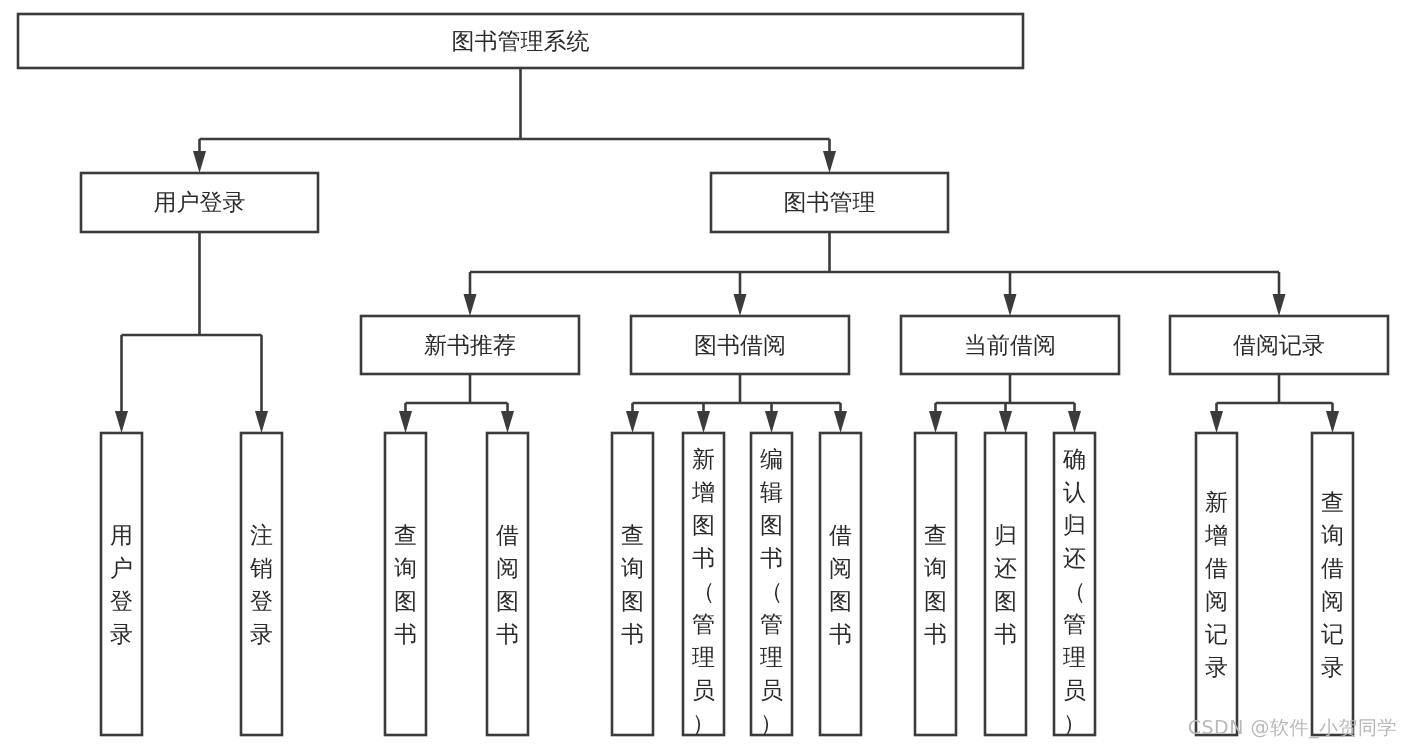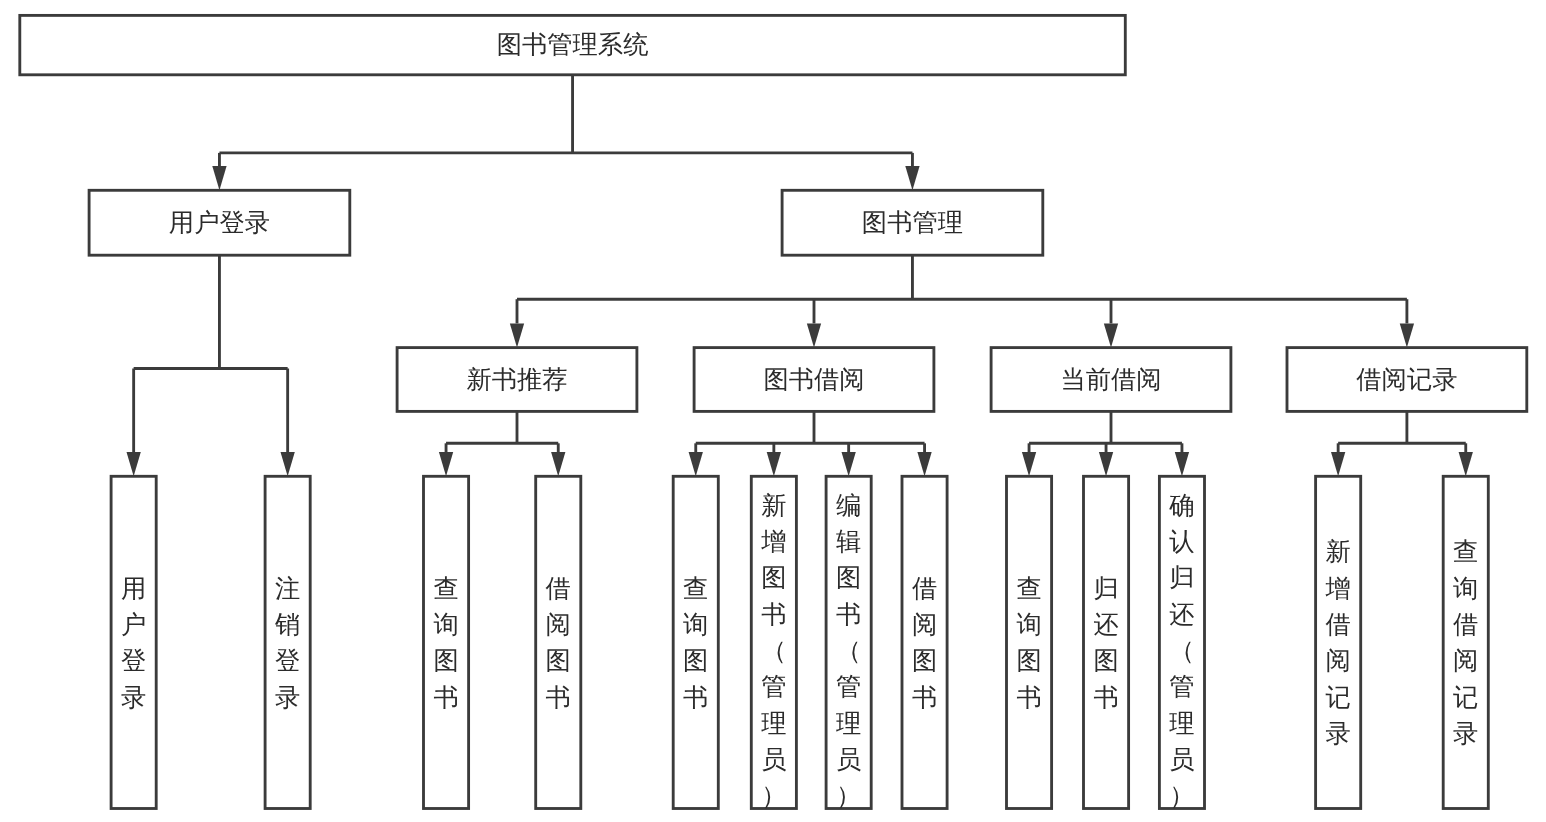--- a/index.html
+++ b/index.html
@@ -223,13 +223,14 @@
           <rect x="1196" y="433" width="41" height="302" class="node-box-leaf"></rect>
           <text x="1216.5" class="leaf-label-char"><tspan x="1216.5" y="509.5">新</tspan><tspan x="1216.5" y="542.5">增</tspan><tspan x="1216.5" y="575.5">借</tspan><tspan x="1216.5" y="608.5">阅</tspan><tspan x="1216.5" y="641.5">记</tspan><tspan x="1216.5" y="674.5">录</tspan></text>
         </g>
         <g>
           <rect x="1312" y="433" width="41" height="302" class="node-box-leaf"></rect>
           <text x="1332.5" class="leaf-label-char"><tspan x="1332.5" y="509.5">查</tspan><tspan x="1332.5" y="542.5">询</tspan><tspan x="1332.5" y="575.5">借</tspan><tspan x="1332.5" y="608.5">阅</tspan><tspan x="1332.5" y="641.5">记</tspan><tspan x="1332.5" y="674.5">录</tspan></text>
         </g>
       </g>
   </svg>
 
+  <div class="watermark">CSDN @软件_小贺同学</div>
 </div>
 
 </body></html>

